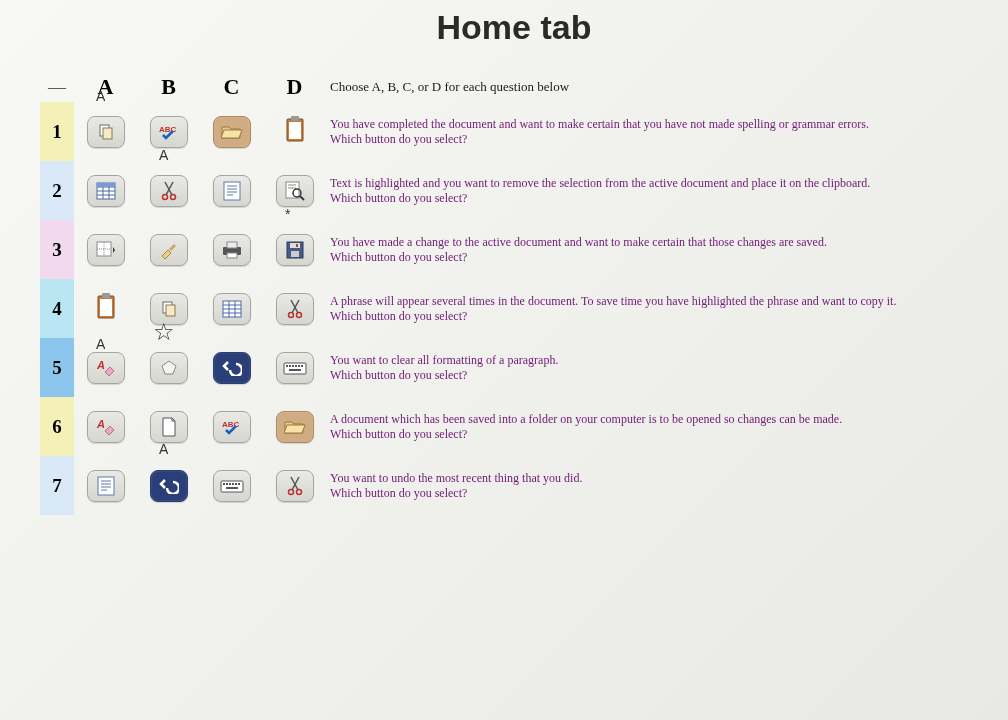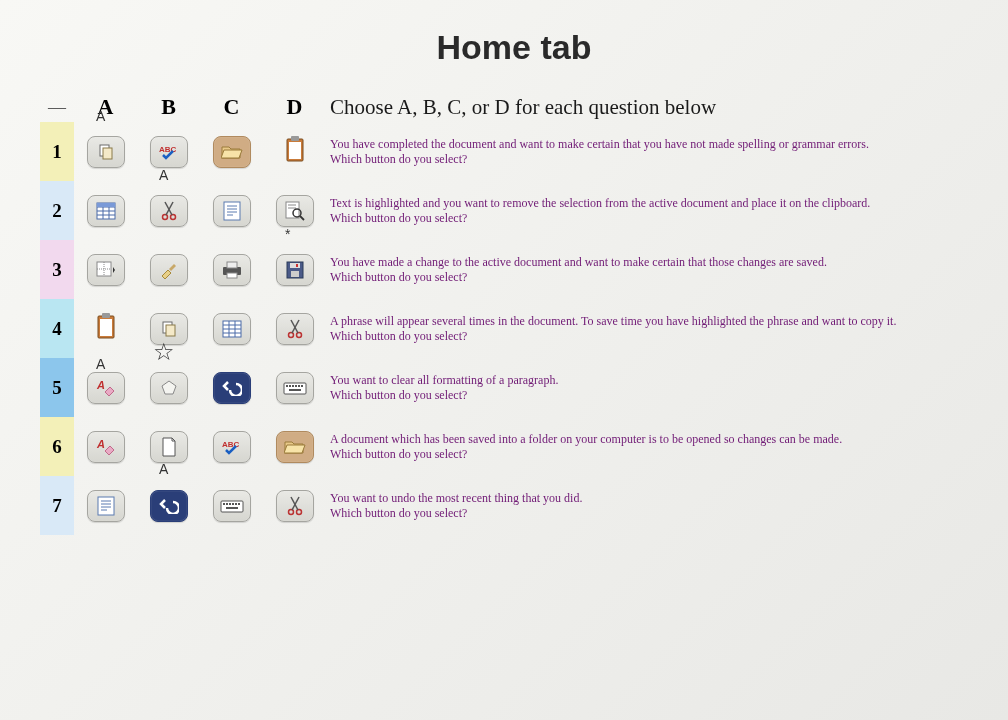--- a/index.html
+++ b/index.html
@@ -5,21 +5,21 @@
   html, body {
     margin: 0;
     padding: 0;
     width: 1008px;
     height: 720px;
     background: linear-gradient(135deg, #f8f8f5 0%, #f0f0ed 50%, #e8e8e5 100%);
     font-family: "Times New Roman", Times, serif;
     overflow: hidden;
   }
   .page {
-    padding: 28px 20px 20px 40px;
+    padding: 8px 20px 20px 40px;
     position: relative;
   }
   h1.title {
     text-align: center;
     font-family: "Comic Sans MS", cursive, sans-serif;
     font-size: 34px;
     margin: 0 0 25px 0;
     color: #2a2a2a;
   }
   table.grid {
@@ -96,21 +96,21 @@
     color: #333;
   }
   td.qtext {
     font-size: 12px;
     line-height: 1.25;
     padding-left: 8px;
     color: #701a75;
     max-width: 620px;
   }
   .instr {
-    font-size: 21px;
+    font-size: 13px;
     color: #1a1a1a;
     padding-left: 4px;
   }
   
   svg { display: block; }
 </style>
 </head>
 <body>
 
 <div class="page">

